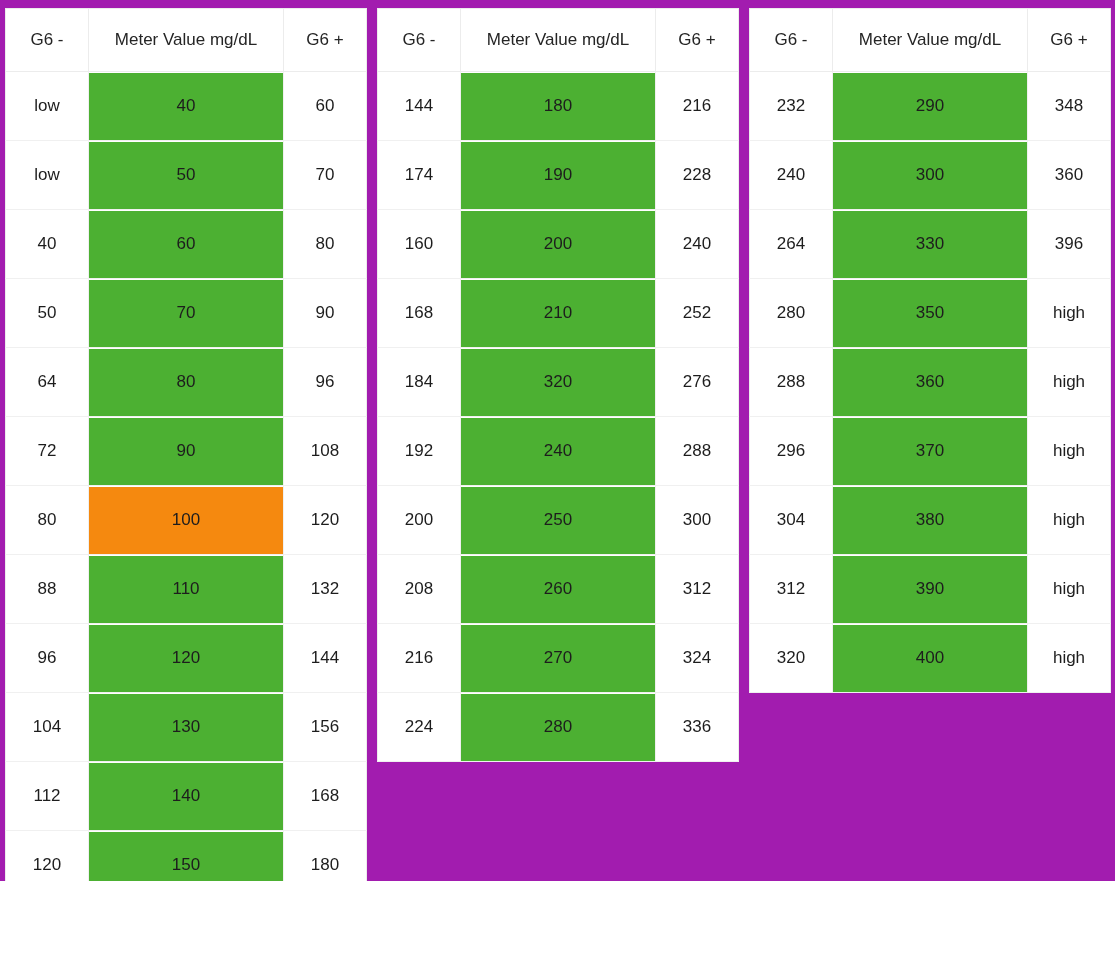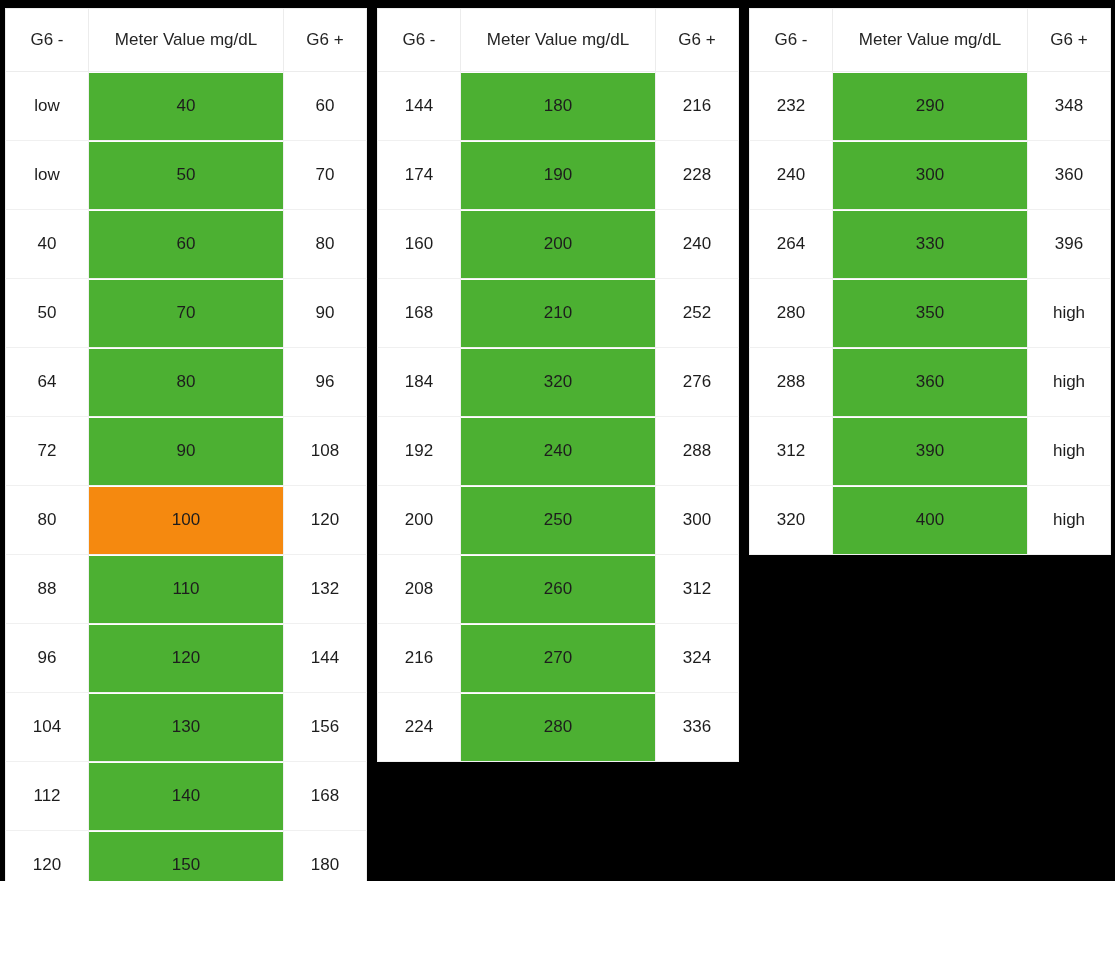--- a/index.html
+++ b/index.html
@@ -5,21 +5,21 @@
 <style>
   html, body {
     margin: 0;
     padding: 0;
     background: #ffffff;
     font-family: "Liberation Sans", sans-serif;
   }
   #page {
     width: 1115px;
     height: 881px;
-    background: #000000;
+    background: #a21caf;
     position: relative;
     overflow: hidden;
     box-sizing: border-box;
   }
   .tables-row {
     display: flex;
     width: 1115px;
     height: 961px;
     align-items: flex-start;
   }
@@ -339,20 +339,34 @@
               <td class="plus">high</td>
             </tr>
             <tr>
               <td class="minus">288</td>
               <td class="meter">
                 <div class="fill green">360</div>
               </td>
               <td class="plus">high</td>
             </tr>
             <tr>
+              <td class="minus">296</td>
+              <td class="meter">
+                <div class="fill green">370</div>
+              </td>
+              <td class="plus">high</td>
+            </tr>
+            <tr>
+              <td class="minus">304</td>
+              <td class="meter">
+                <div class="fill green">380</div>
+              </td>
+              <td class="plus">high</td>
+            </tr>
+            <tr>
               <td class="minus">312</td>
               <td class="meter">
                 <div class="fill green">390</div>
               </td>
               <td class="plus">high</td>
             </tr>
             <tr>
               <td class="minus">320</td>
               <td class="meter">
                 <div class="fill green">400</div>

